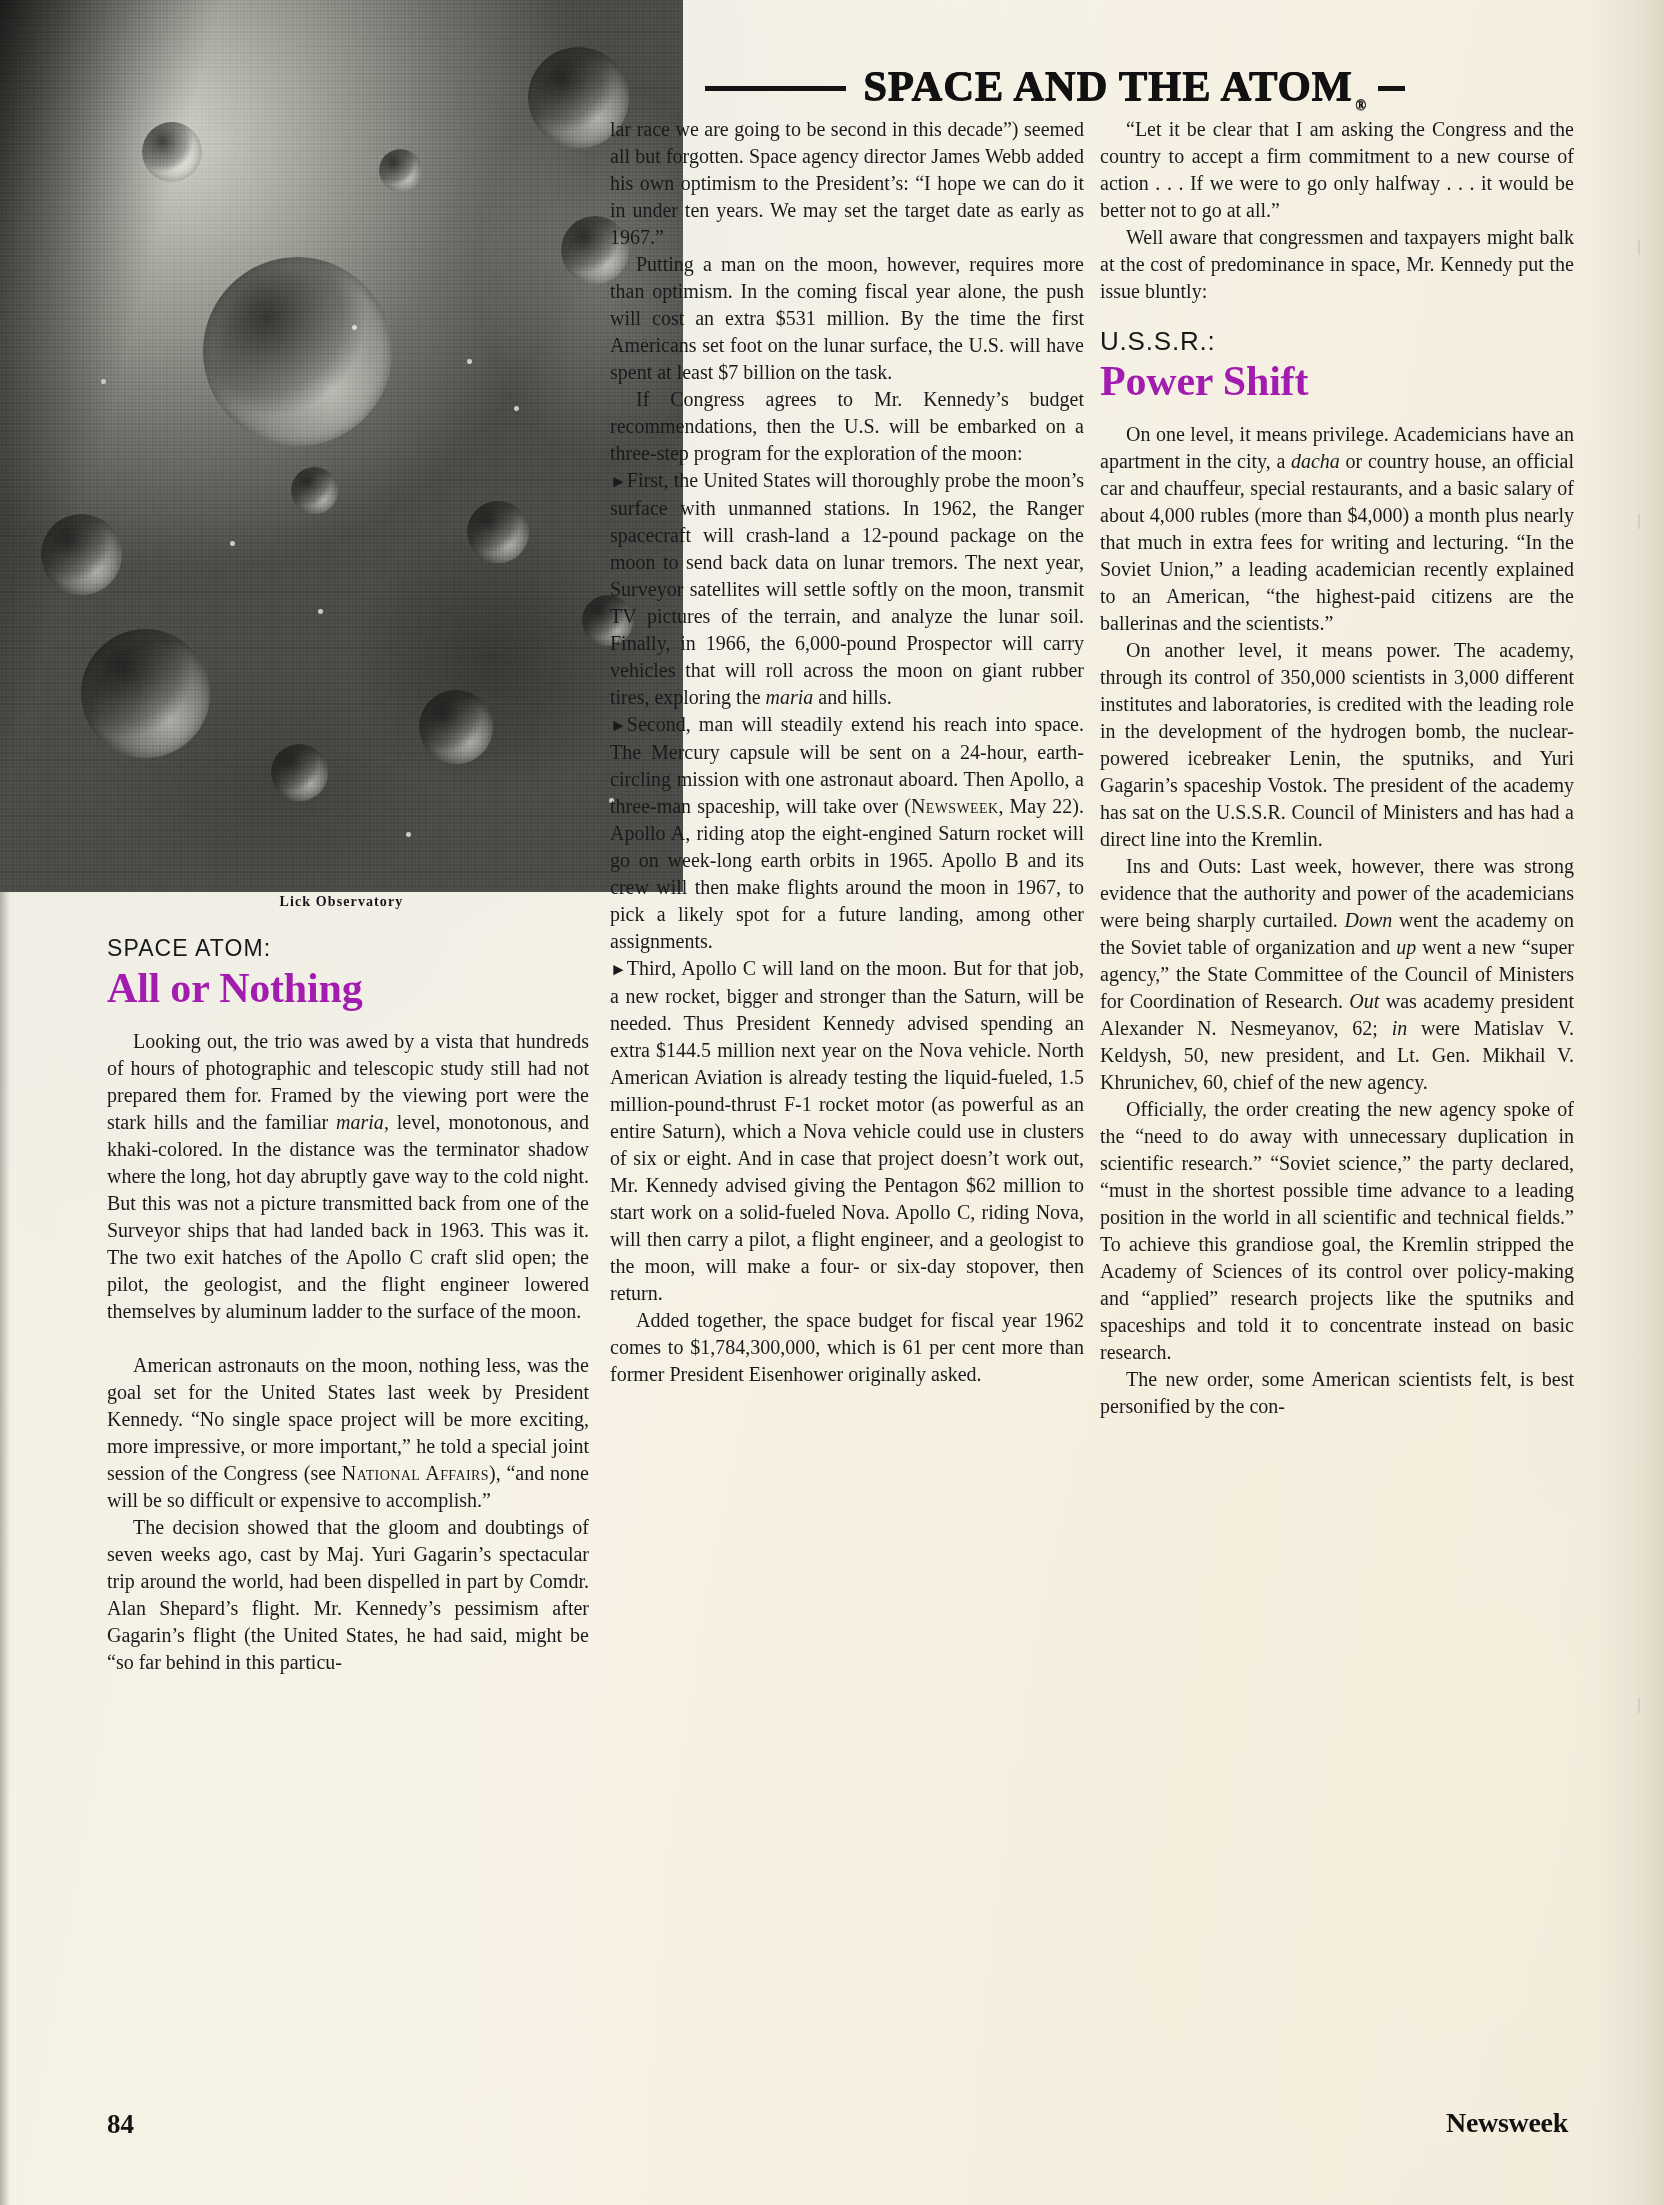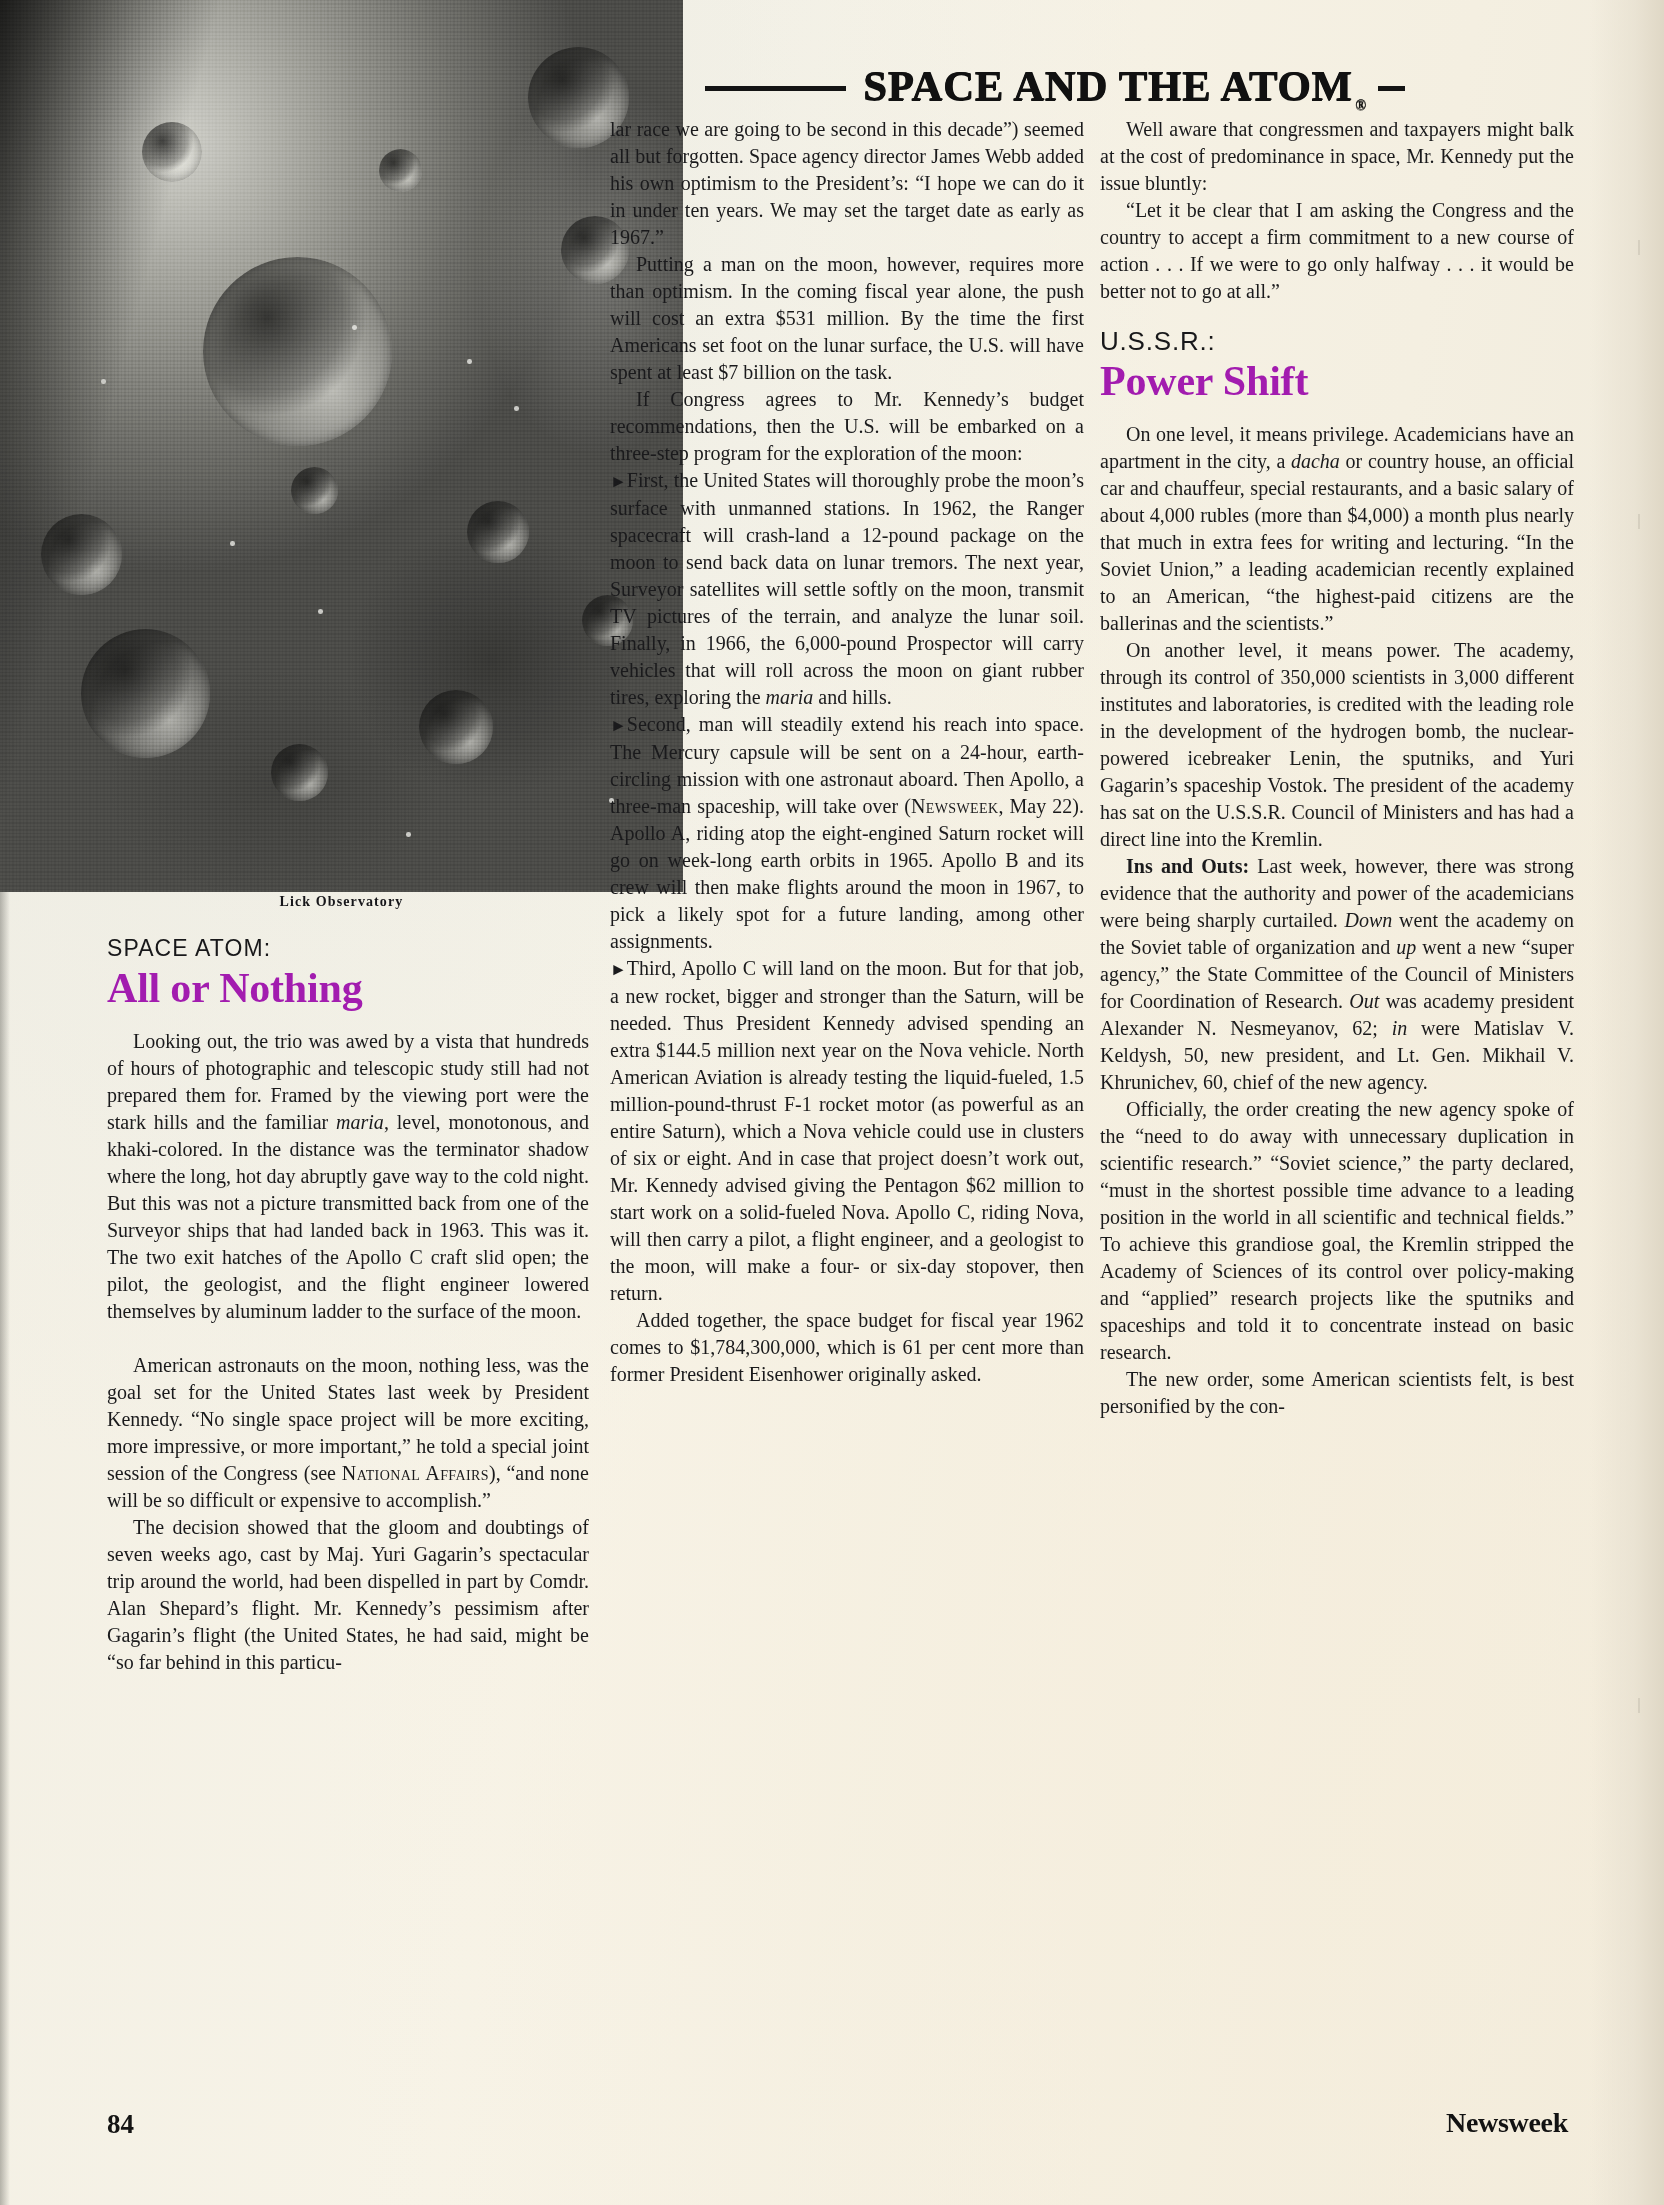--- a/index.html
+++ b/index.html
@@ -182,21 +182,21 @@
     font-family: "Liberation Sans", sans-serif;
     font-size: 26px;
     letter-spacing: 0.8px;
     color: #18181a;
     margin: 23px 0 2.7px 0;
     text-align: left;
   }
 
   .sc { font-variant: small-caps; letter-spacing: 0.4px; }
   .it { font-style: italic; }
-  .bd { font-weight: bold; }
+  .bd { font-weight: normal; }
   .tri { font-size: 17px; letter-spacing: 0; }
 
   .folio {
     position: absolute;
     left: 107px;
     top: 2109px;
     font-family: "Liberation Serif", serif;
     font-weight: bold;
     font-size: 27px;
     color: #141414;
@@ -284,22 +284,22 @@
     <p class="bullet"><span class="tri">►</span><span>First, the United States will thoroughly probe the moon’s surface with unmanned stations. In 1962, the Ranger spacecraft will crash-land a 12-pound package on the moon to send back data on lunar tremors. The next year, Surveyor satellites will settle softly on the moon, transmit TV pictures of the terrain, and analyze the lunar soil. Finally, in 1966, the 6,000-pound Prospector will carry vehicles that will roll across the moon on giant rubber tires, exploring the </span><span class="it">maria</span><span> and hills.</span></p>
 
     <p class="bullet"><span class="tri">►</span><span>Second, man will steadily extend his reach into space. The Mercury capsule will be sent on a 24-hour, earth-circling mission with one astronaut aboard. Then Apollo, a three-man spaceship, will take over (</span><span class="sc">Newsweek</span><span>, May 22). Apollo A, riding atop the eight-engined Saturn rocket will go on week-long earth orbits in 1965. Apollo B and its crew will then make flights around the moon in 1967, to pick a likely spot for a future landing, among other assignments.</span></p>
 
     <p class="bullet"><span class="tri">►</span><span>Third, Apollo C will land on the moon. But for that job, a new rocket, bigger and stronger than the Saturn, will be needed. Thus President Kennedy advised spending an extra $144.5 million next year on the Nova vehicle. North American Aviation is already testing the liquid-fueled, 1.5 million-pound-thrust F-1 rocket motor (as powerful as an entire Saturn), which a Nova vehicle could use in clusters of six or eight. And in case that project doesn’t work out, Mr. Kennedy advised giving the Pentagon $62 million to start work on a solid-fueled Nova. Apollo C, riding Nova, will then carry a pilot, a flight engineer, and a geologist to the moon, will make a four- or six-day stopover, then return.</span></p>
 
     <p>Added together, the space budget for fiscal year 1962 comes to $1,784,300,000, which is 61 per cent more than former President Eisenhower originally asked.</p>
   </div>
 
   <div class="col" id="col3">
+    <p>“Let it be clear that I am asking the Congress and the country to accept a firm commitment to a new course of action . . . If we were to go only halfway . . . it would be better not to go at all.”</p>
     <p>Well aware that congressmen and taxpayers might balk at the cost of predominance in space, Mr. Kennedy put the issue bluntly:</p>
-    <p>“Let it be clear that I am asking the Congress and the country to accept a firm commitment to a new course of action . . . If we were to go only halfway . . . it would be better not to go at all.”</p>
 
     <div class="kicker2">U.S.S.R.:</div>
     <div class="headline">Power Shift</div>
 
 
     <p><span>On one level, it means privilege. Academicians have an apartment in the city, a </span><span class="it">dacha</span><span> or country house, an official car and chauffeur, special restaurants, and a basic salary of about 4,000 rubles (more than $4,000) a month plus nearly that much in extra fees for writing and lecturing. “In the Soviet Union,” a leading academician recently explained to an American, “the highest-paid citizens are the ballerinas and the scientists.”</span></p>
 
     <p>On another level, it means power. The academy, through its control of 350,000 scientists in 3,000 different institutes and laboratories, is credited with the leading role in the development of the hydrogen bomb, the nuclear-powered icebreaker Lenin, the sputniks, and Yuri Gagarin’s spaceship Vostok. The president of the academy has sat on the U.S.S.R. Council of Ministers and has had a direct line into the Kremlin.</p>
 
     <p><span class="bd">Ins and Outs:</span><span> Last week, however, there was strong evidence that the authority and power of the academicians were being sharply curtailed. </span><span class="it">Down</span><span> went the academy on the Soviet table of organization and </span><span class="it">up</span><span> went a new “super agency,” the State Committee of the Council of Ministers for Coordination of Research. </span><span class="it">Out</span><span> was academy president Alexander N. Nesmeyanov, 62; </span><span class="it">in</span><span> were Matislav V. Keldysh, 50, new president, and Lt. Gen. Mikhail V. Khrunichev, 60, chief of the new agency.</span></p>

